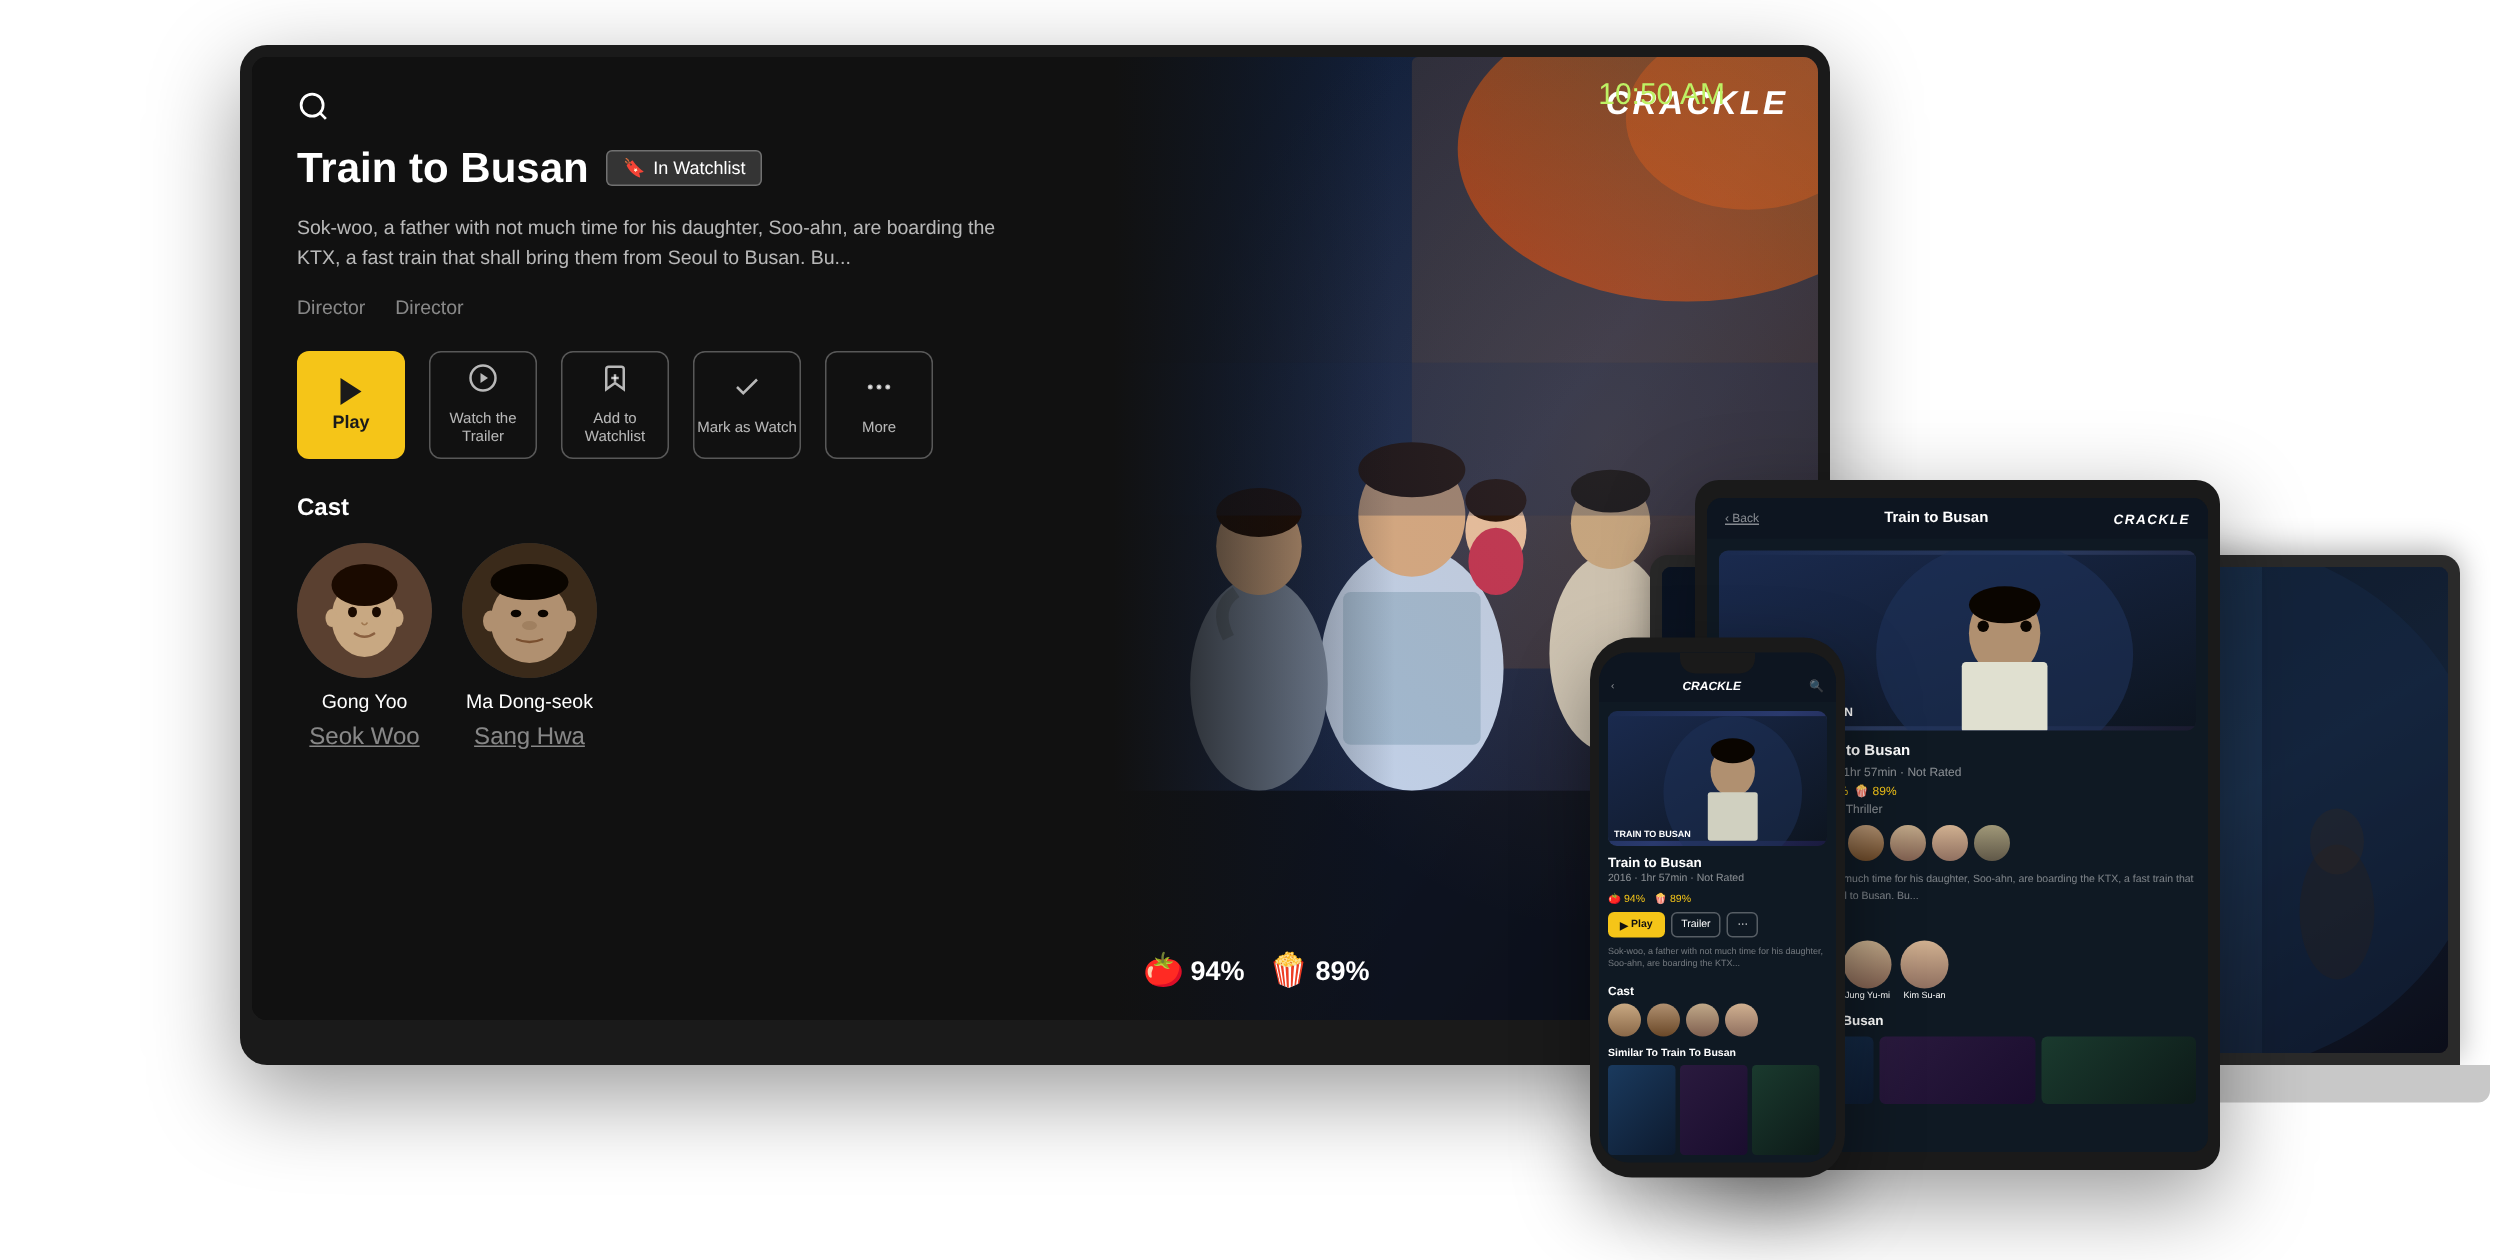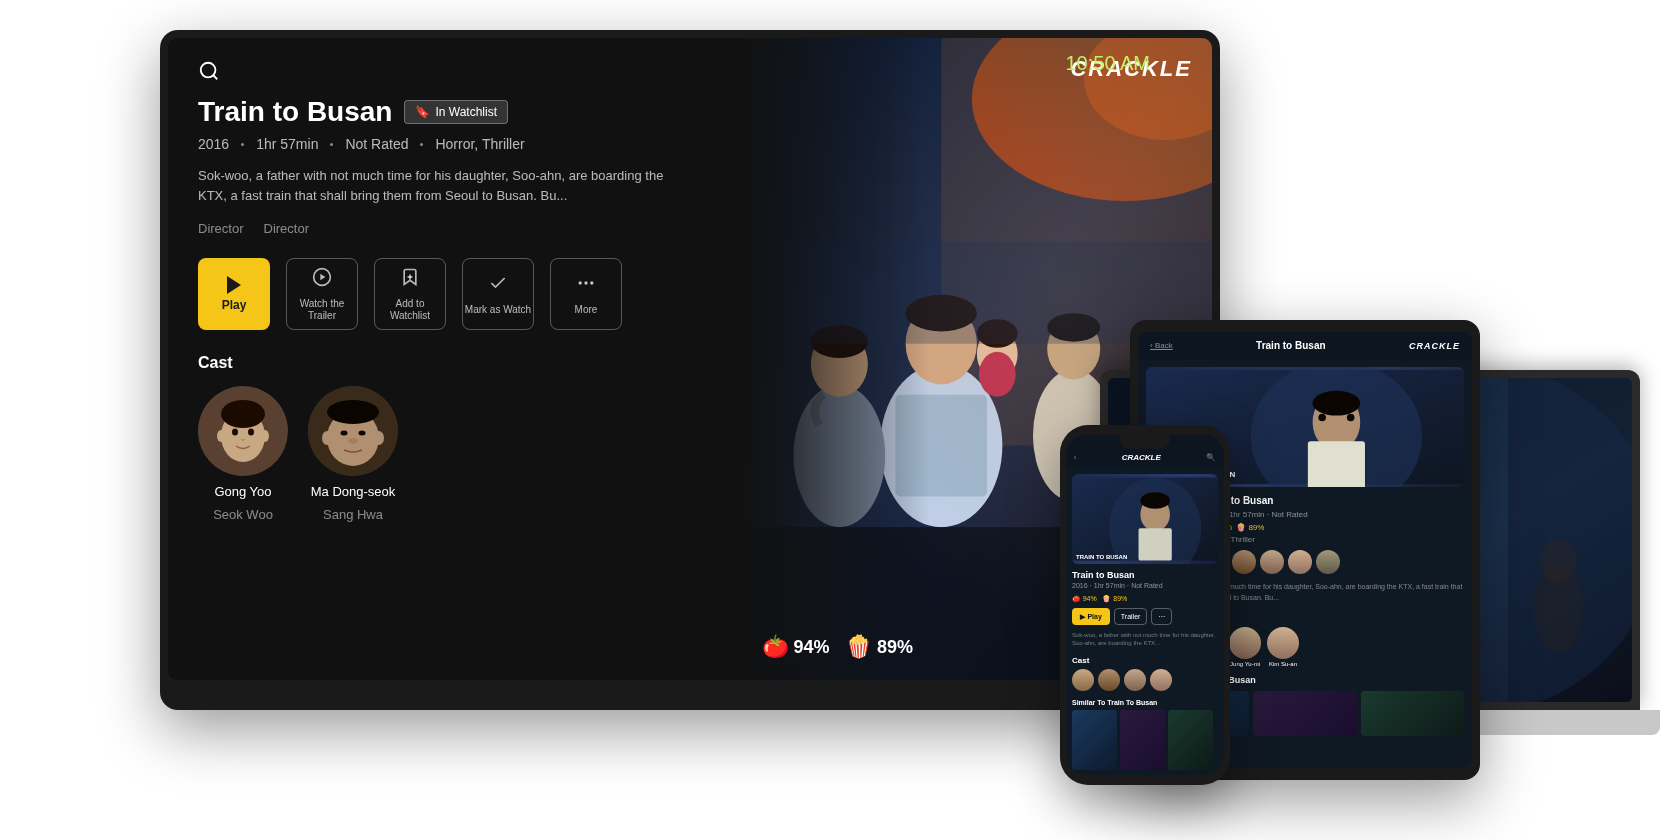--- a/index.html
+++ b/index.html
@@ -304,22 +304,23 @@
 
     .cast-name {
       color: white;
       font-size: 13px;
       font-weight: 500;
       text-align: center;
     }
 
     .cast-role {
       color: rgba(255,255,255,0.5);
-      font-size: 13px;
+      font-size: 16px;
       text-align: right;
+      text-decoration: underline;
     }
 
     
     .laptop {
       position: absolute;
       right: 20px;
       bottom: 50px;
       width: 580px;
       height: 420px;
     }
@@ -646,29 +647,20 @@
         </div>
 
         <div class="movie-title">
           <h1>Train to Busan</h1>
           <div class="watchlist-badge">
             <span class="bookmark-icon">🔖</span>
             <span>In Watchlist</span>
           </div>
         </div>
 
-        <div class="movie-meta">
-          <span>2016</span>
-          <div class="meta-dot"></div>
-          <span>1hr 57min</span>
-          <div class="meta-dot"></div>
-          <span>Not Rated</span>
-          <div class="meta-dot"></div>
-          <span>Horror, Thriller</span>
-        </div>
 
         <p class="movie-description">Sok-woo, a father with not much time for his daughter, Soo-ahn, are boarding the KTX, a fast train that shall bring them from Seoul to Busan. Bu...</p>
 
         <div class="movie-credits">
           <span class="credit-label">Director</span>
           <span class="credit-label">Director</span>
         </div>
 
         <div class="action-buttons">
 

